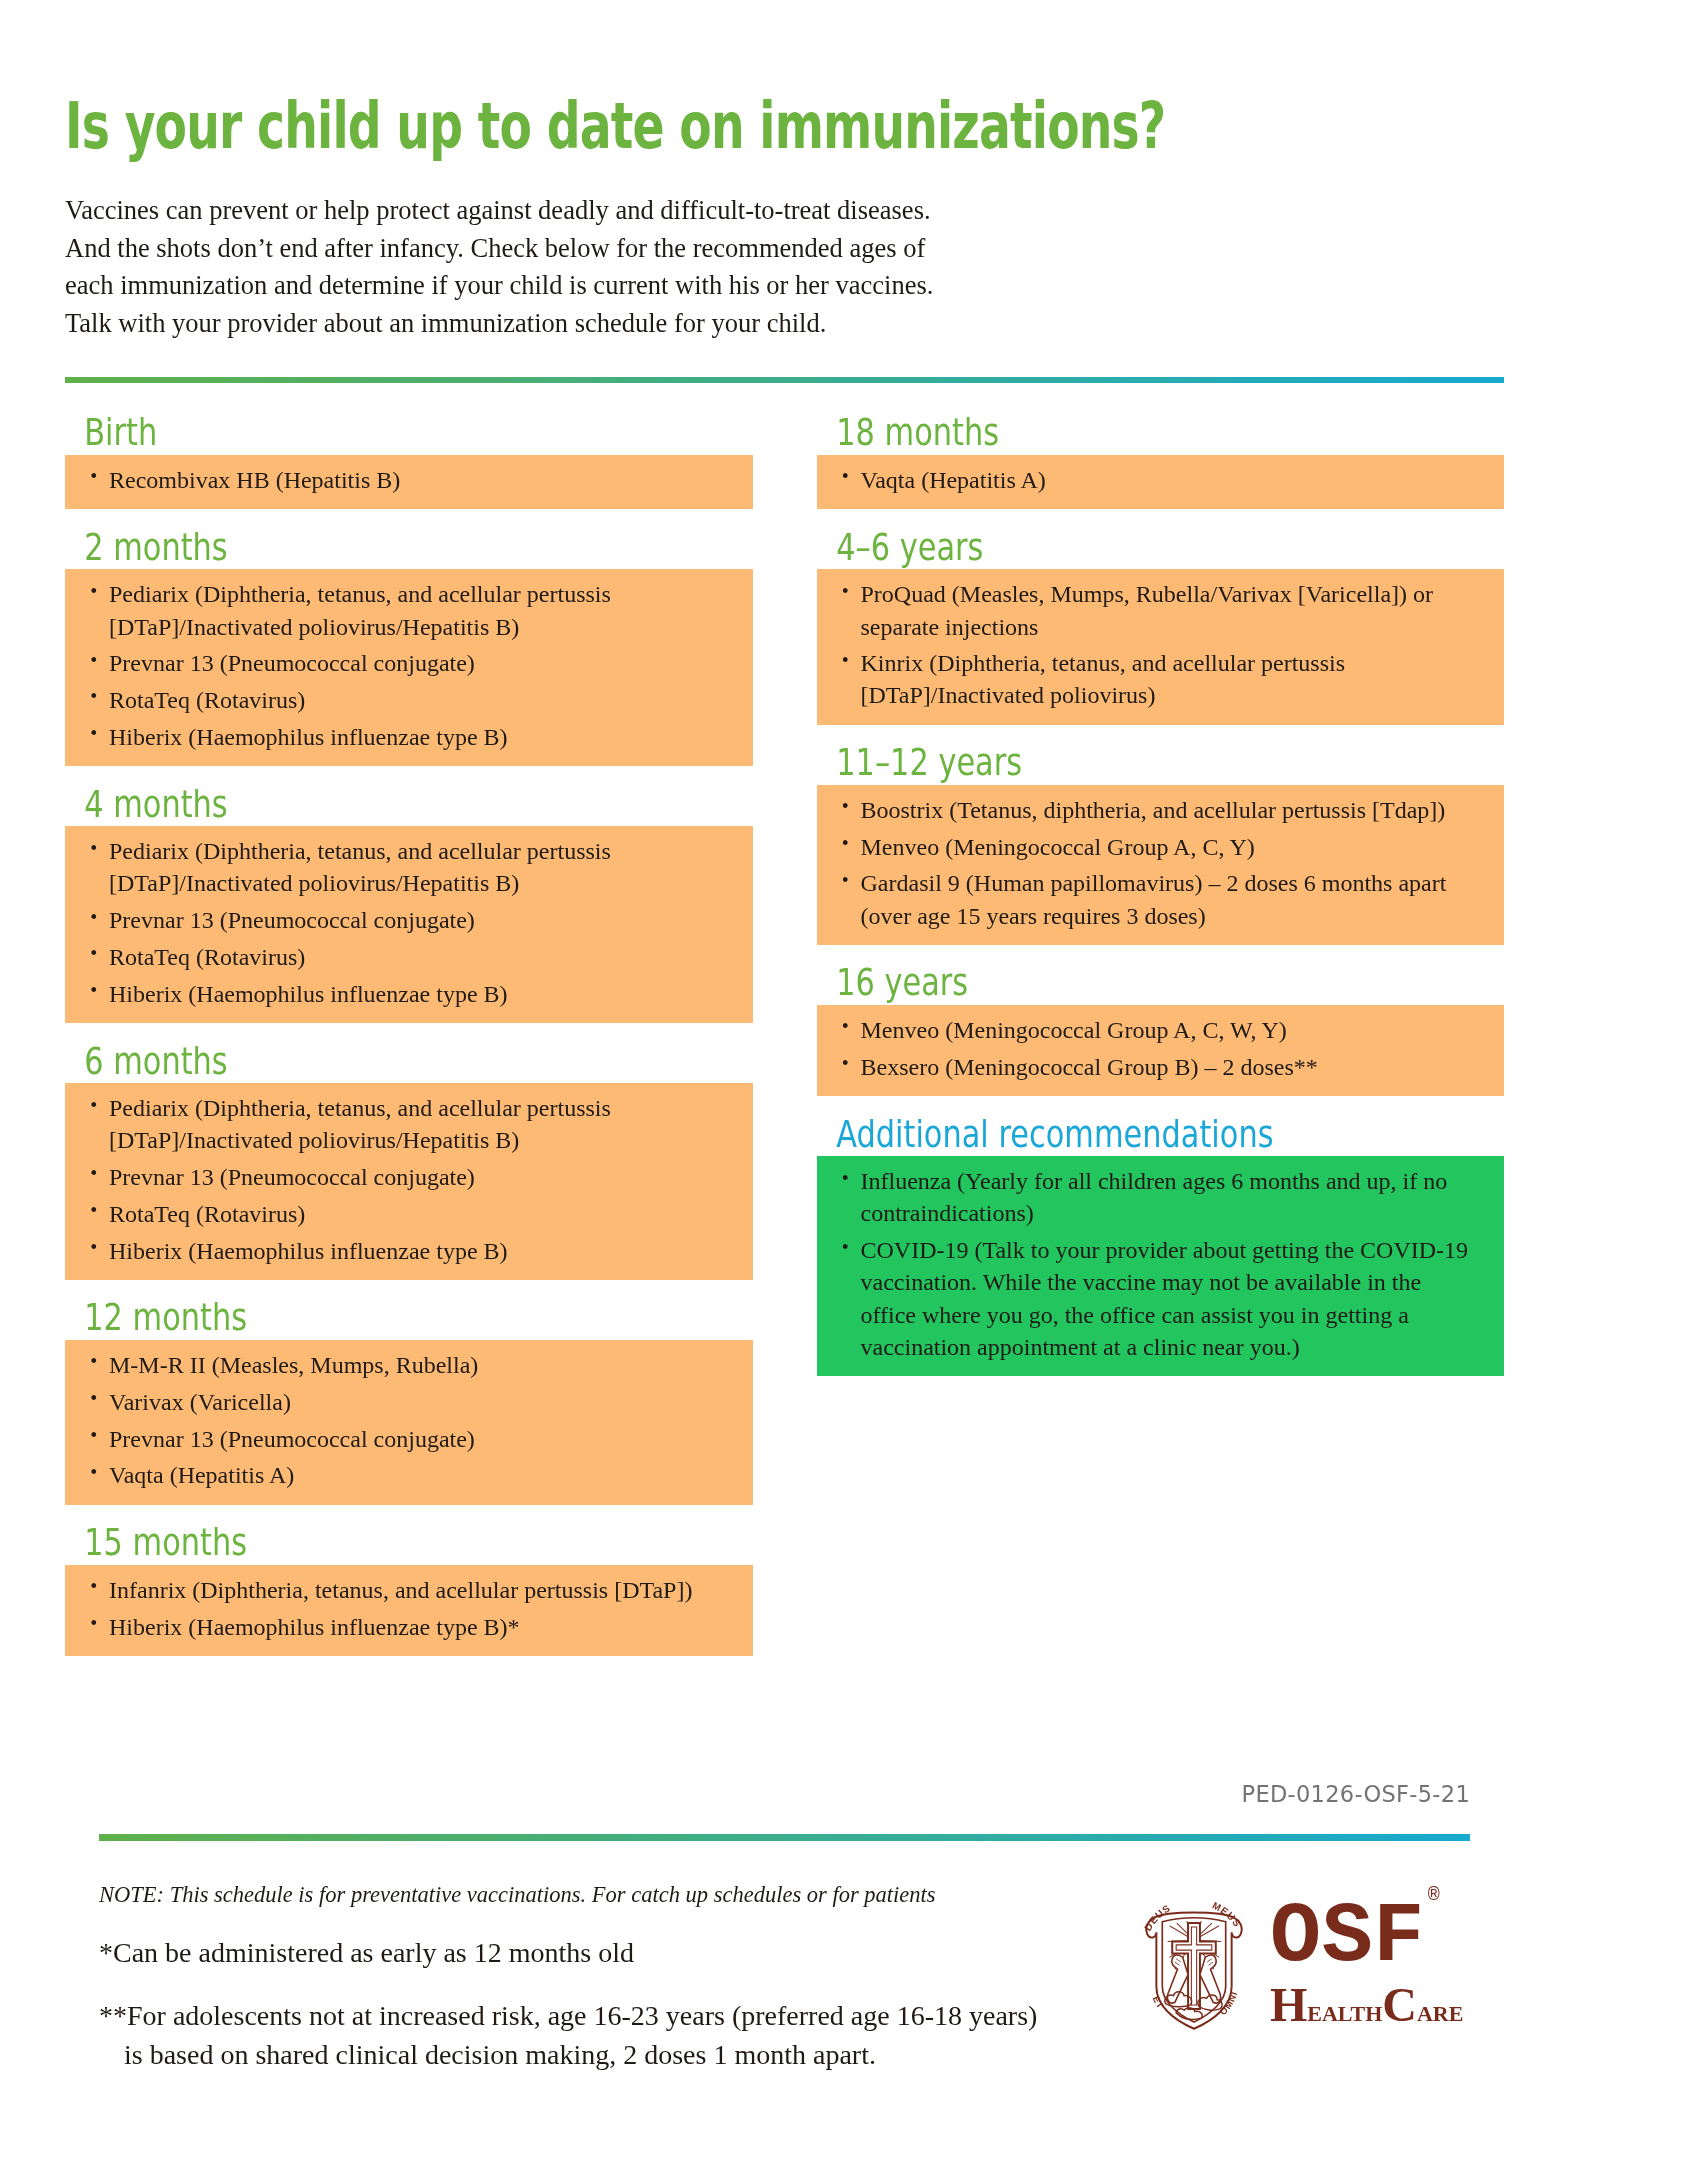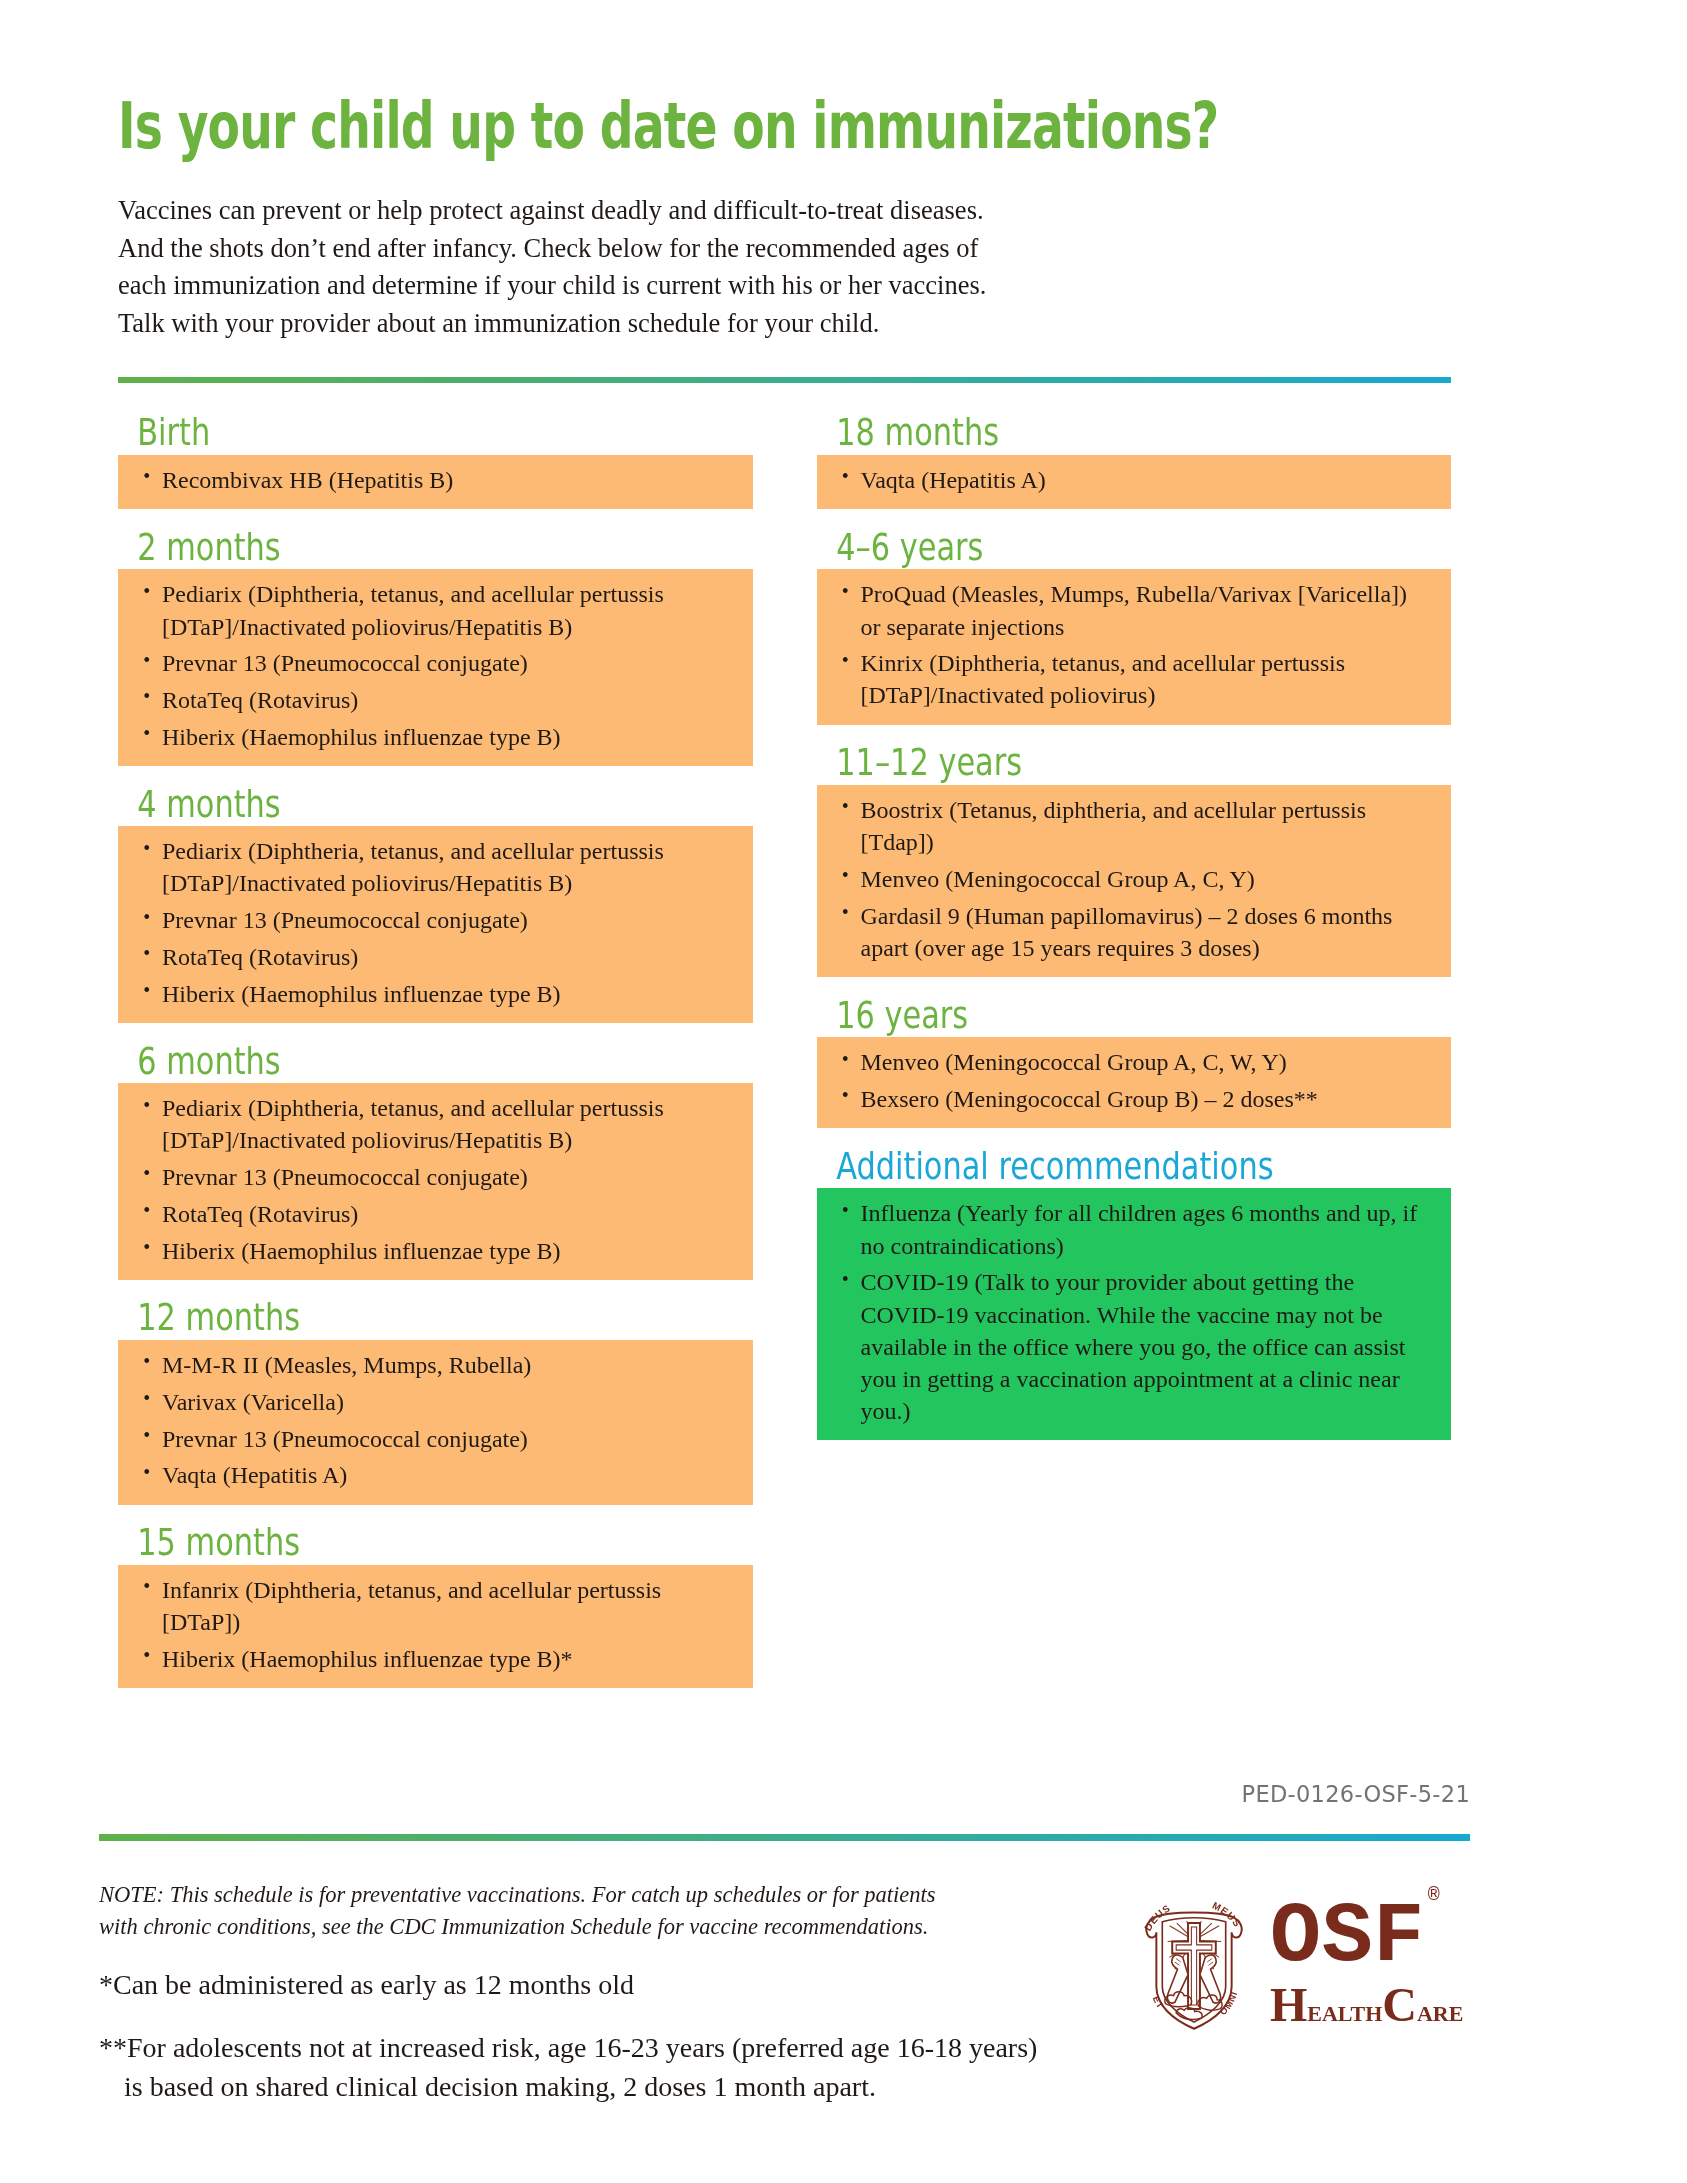--- a/index.html
+++ b/index.html
@@ -12,21 +12,21 @@
     font-family: "Liberation Serif", serif;
     position: relative;
     overflow: hidden;
   }
 
   .page {
     position: absolute;
     left: 0; top: 0;
     width: 1569px;
     height: 2183px;
-    padding: 0 118px;
+    padding: 0 65px;
   }
 
   
   .headline {
     margin-top: 93px;
     font-family: "DejaVu Sans", sans-serif;
     font-size: 64px;
     line-height: 1.05;
     color: #6cb33f;
     letter-spacing: -1px;
@@ -314,21 +314,20 @@
   </div>
 
   <div class="doc-code">PED-0126-OSF-5-21</div>
 
   <div class="rule-bottom"></div>
 
   <div class="footer">
     <div class="footer-notes">
       <div class="note-italic">
         <div>NOTE: This schedule is for preventative vaccinations. For catch up schedules or for patients</div>
-        <div>with chronic conditions, see the CDC Immunization Schedule for vaccine recommendations.</div>
       </div>
       <div class="note">
         <div>*Can be administered as early as 12 months old</div>
       </div>
       <div class="note">
         <div>**For adolescents not at increased risk, age 16-23 years (preferred age 16-18 years)</div>
         <div class="indent">is based on shared clinical decision making, 2 doses 1 month apart.</div>
       </div>
     </div>
 

